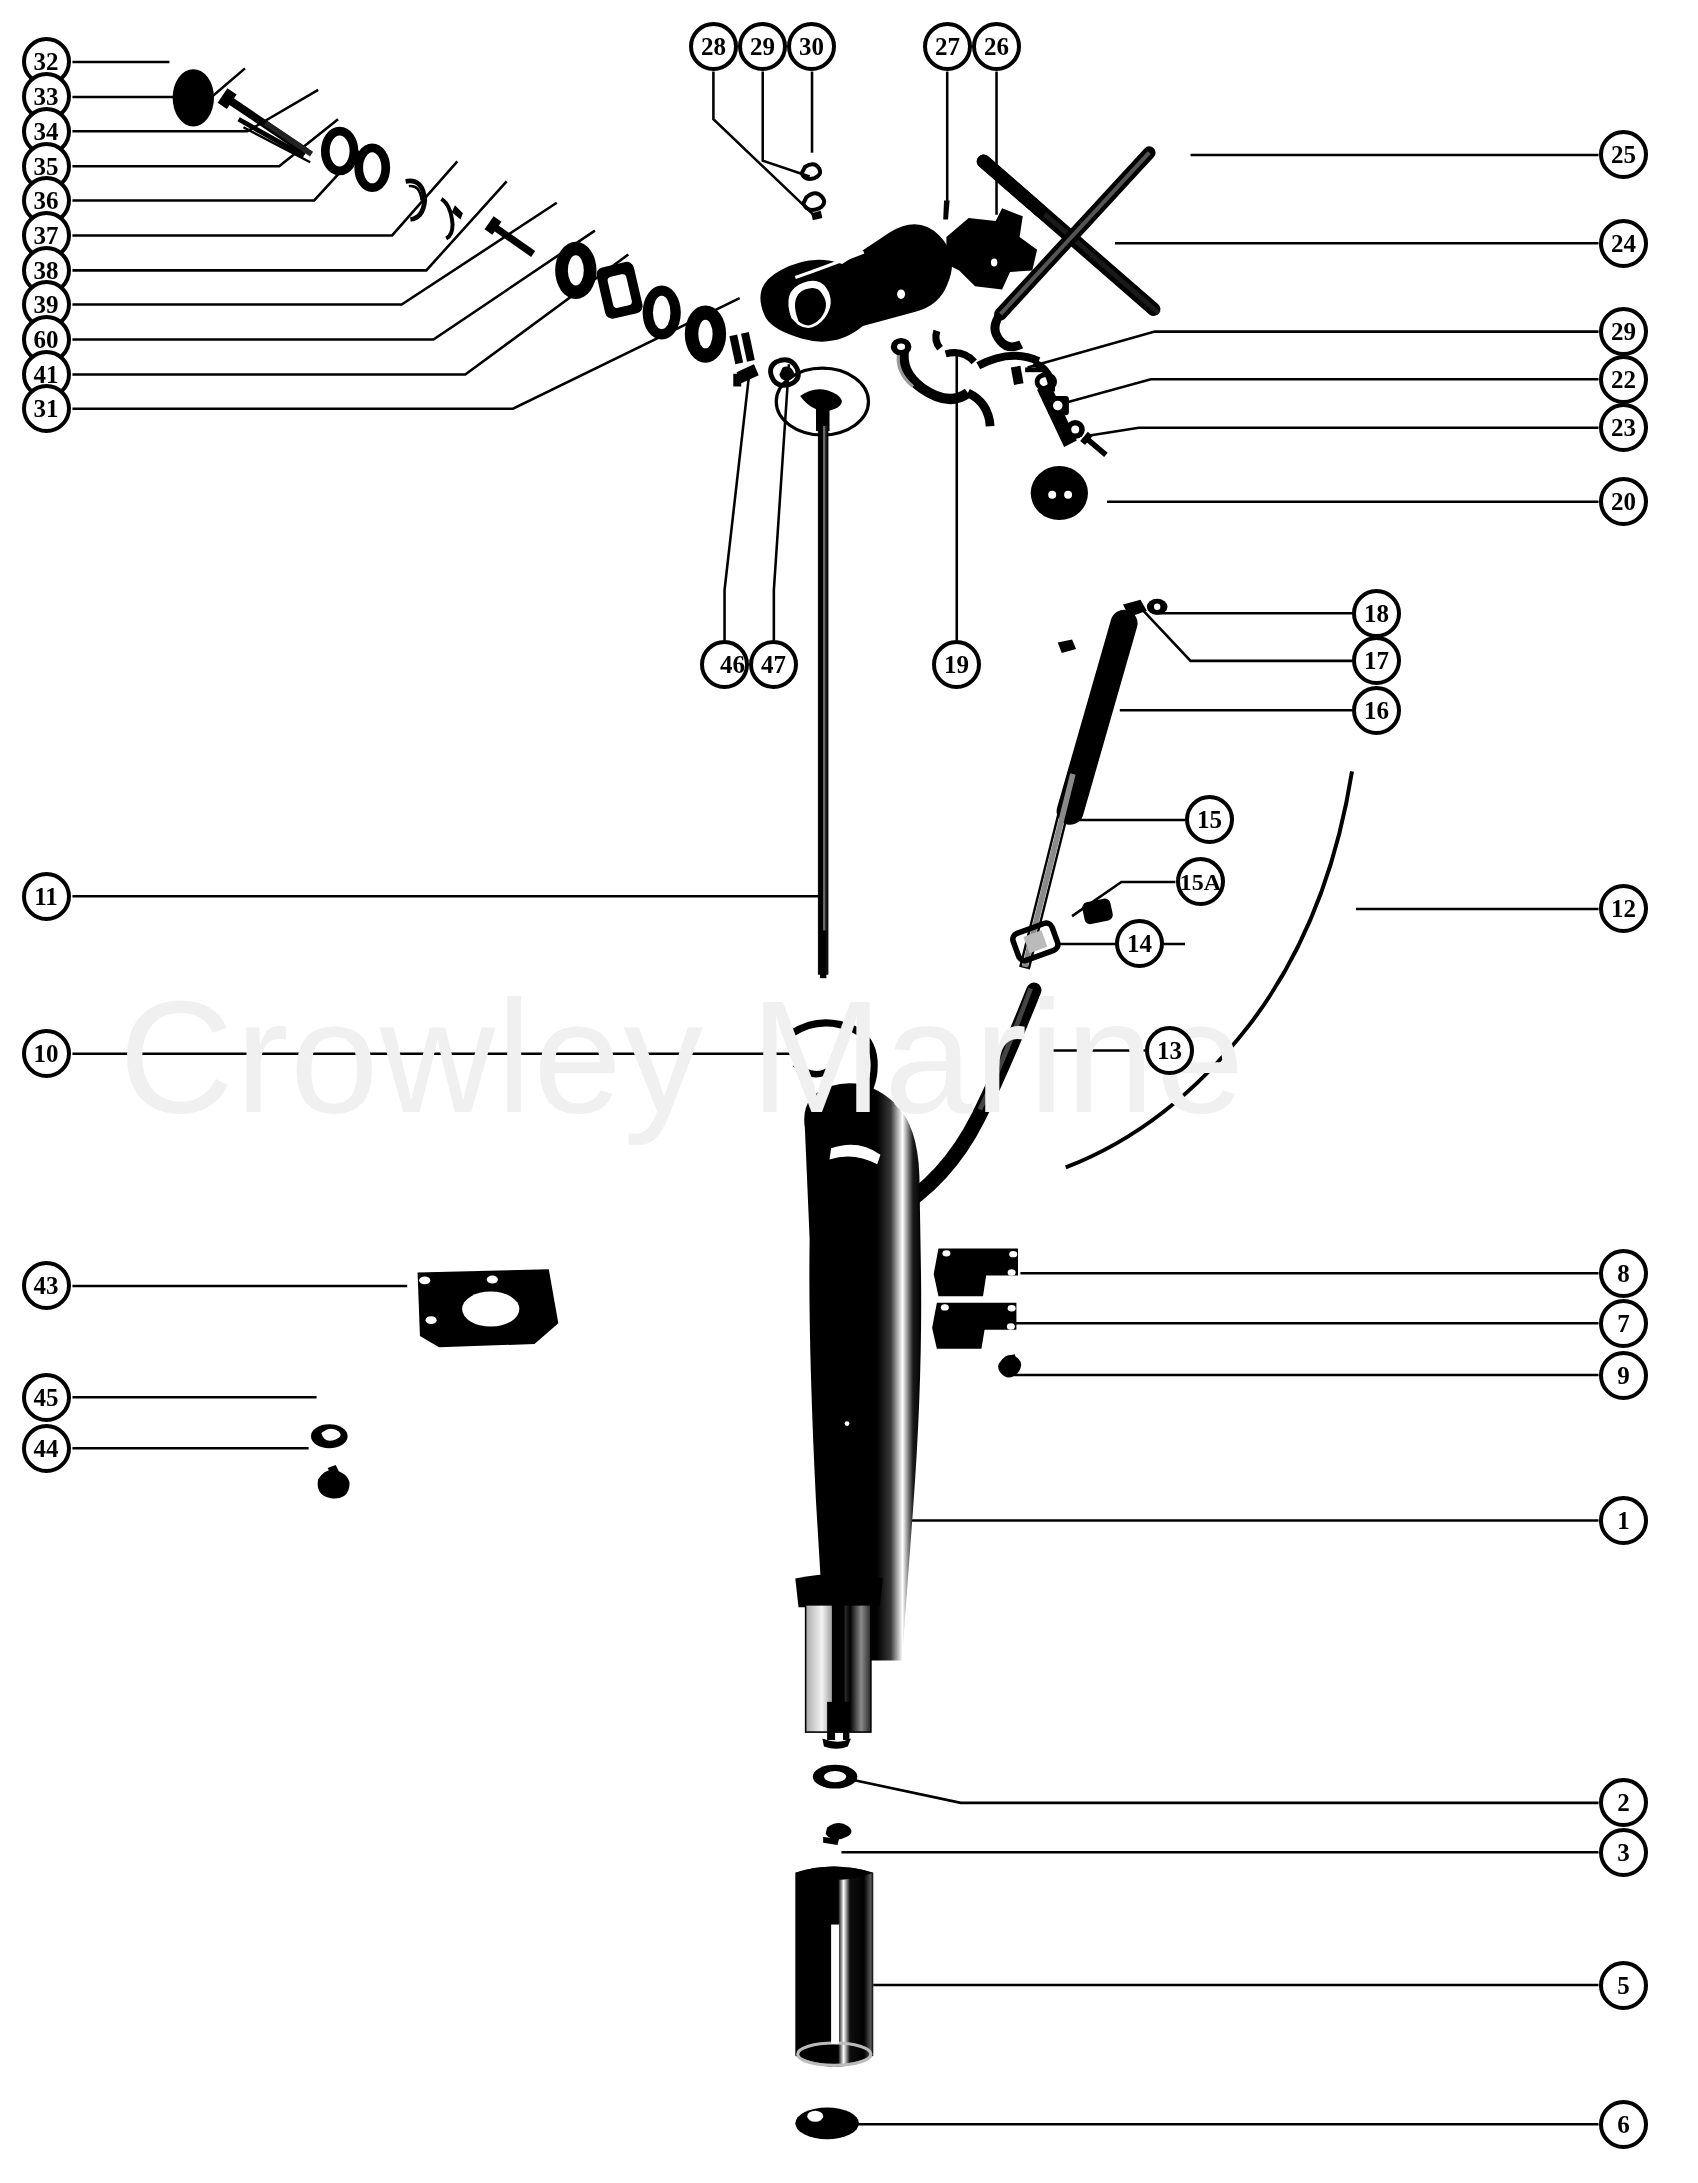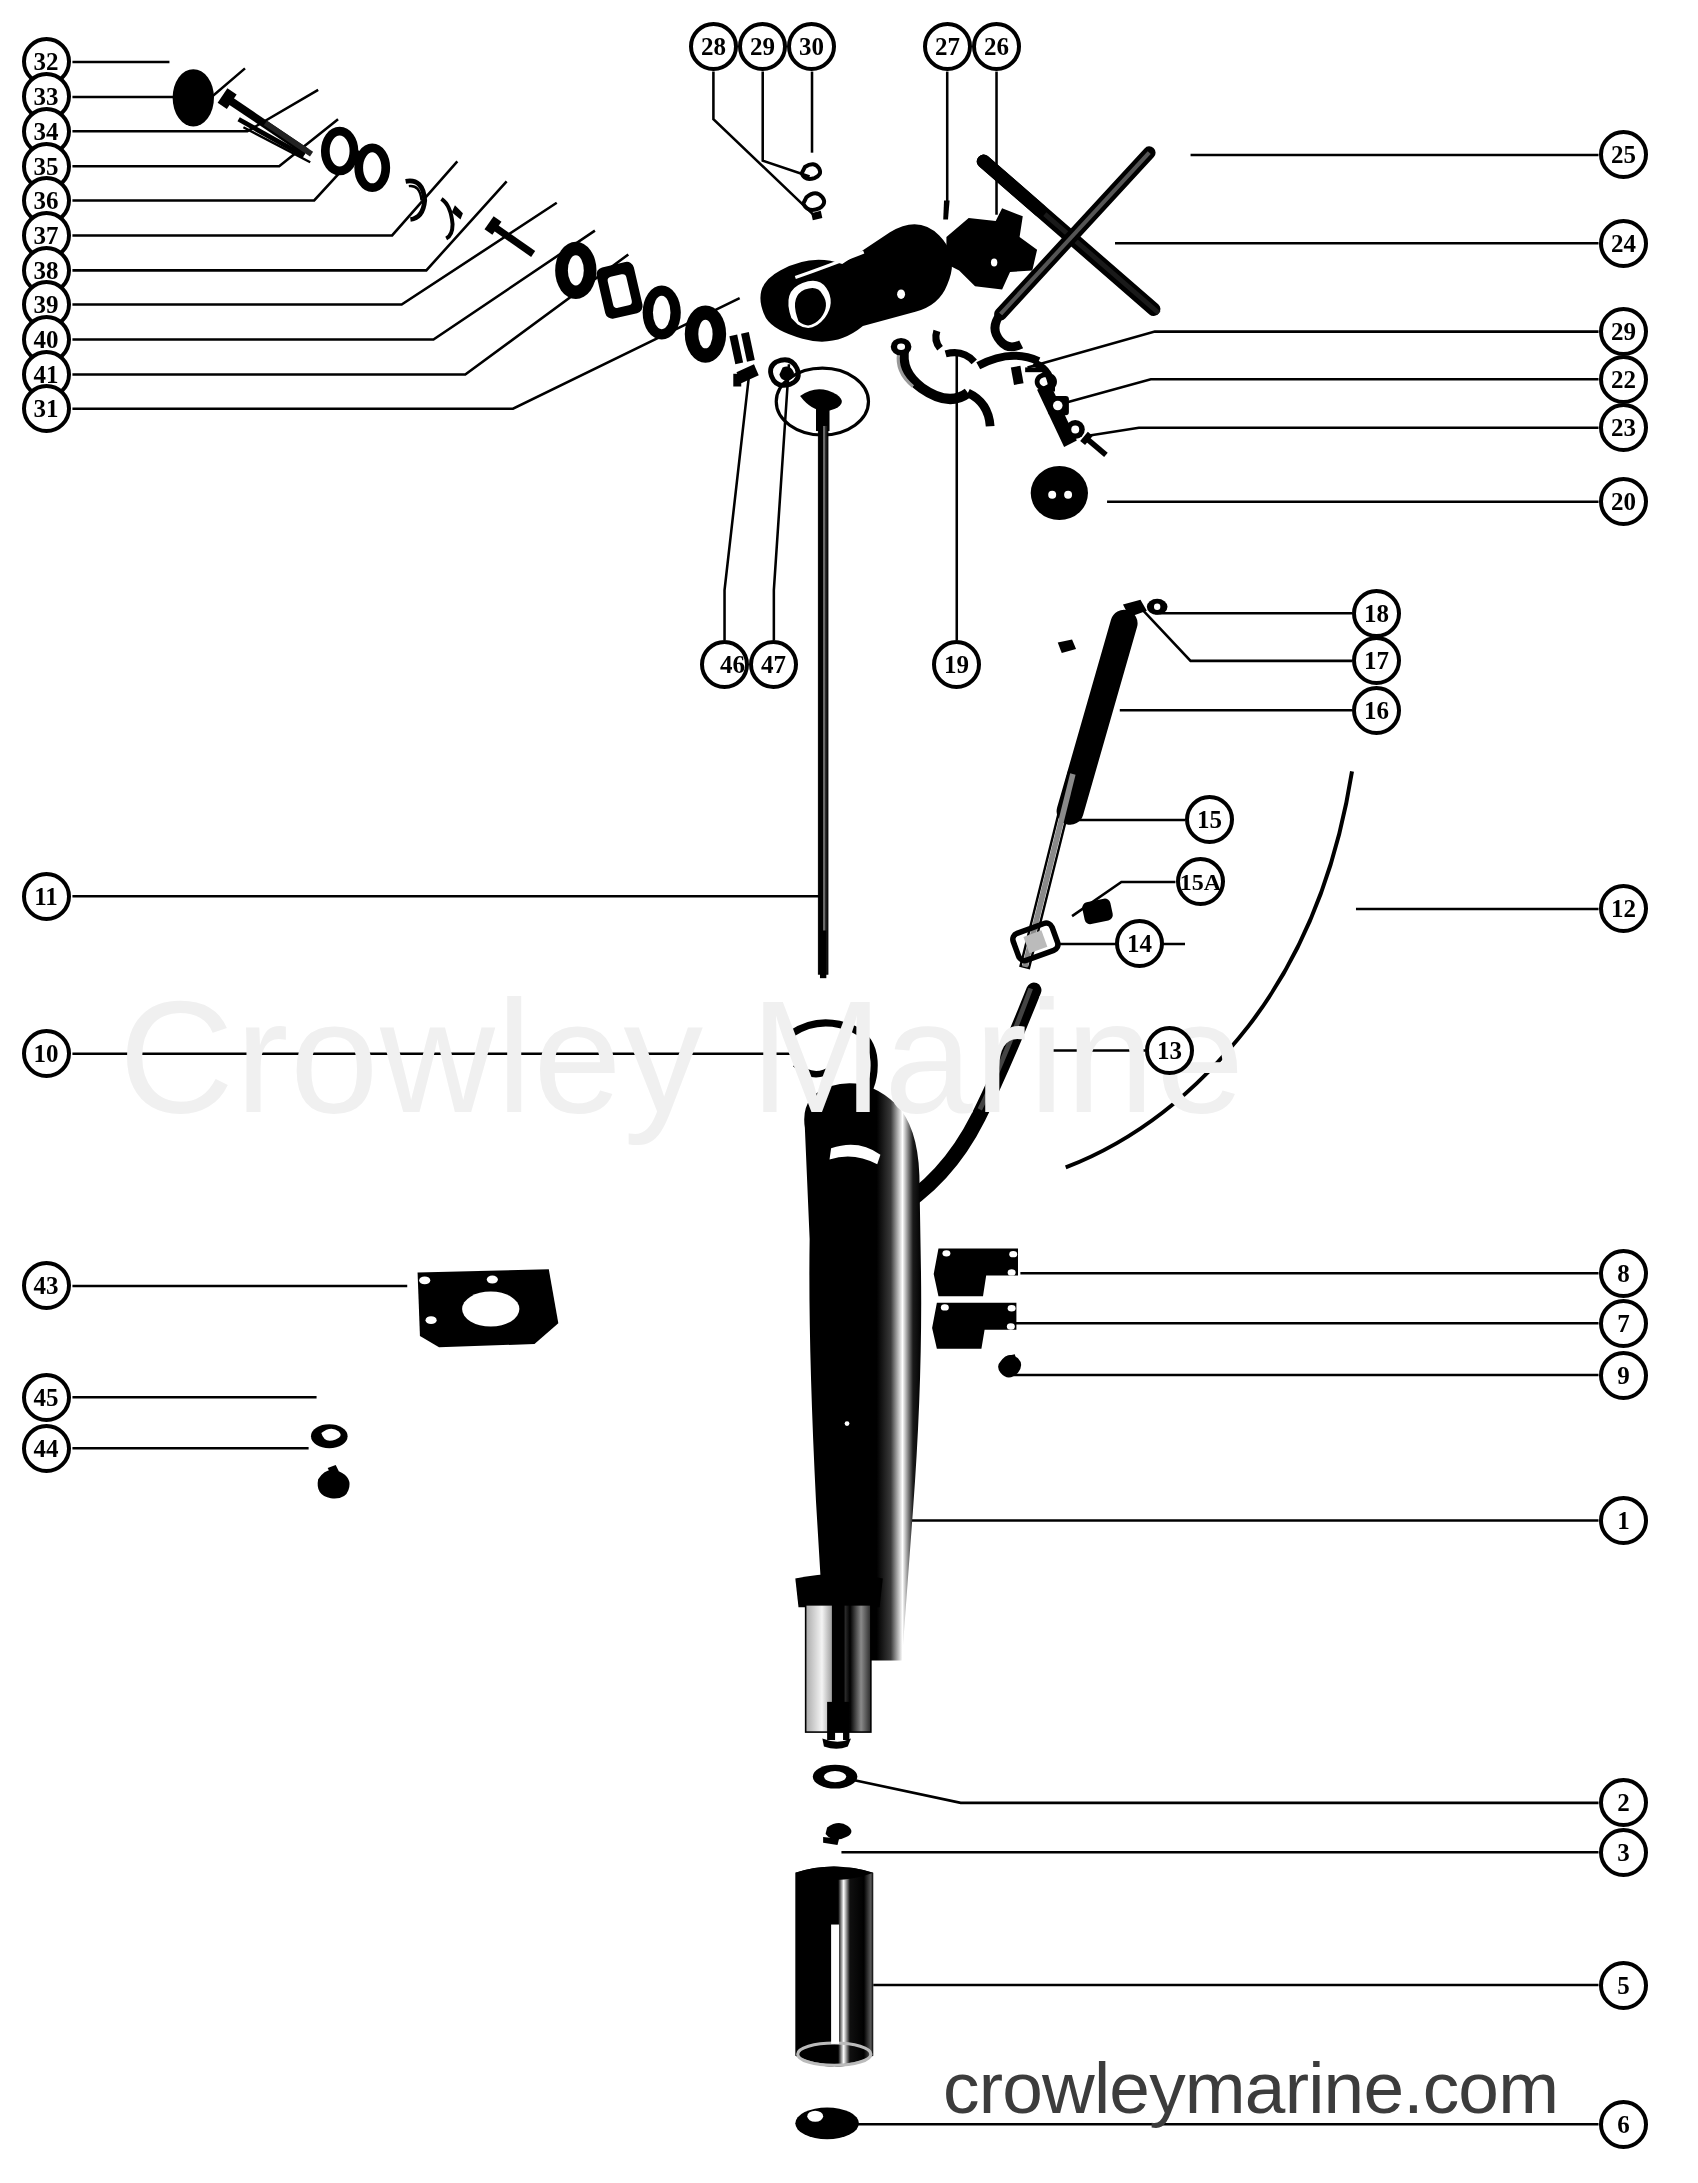--- a/index.html
+++ b/index.html
@@ -410,21 +410,20 @@
 
     <g id="tiny-fasteners">
       <path d="M 1012,210 q 12,-8 18,2 q 4,8 -6,12 q -12,4 -16,-6 z" fill="none" stroke="#000" stroke-width="5"></path>
       <path d="M 1014,248 q 12,-10 20,0 q 6,8 -4,14 q -14,6 -20,-6 z" fill="none" stroke="#000" stroke-width="5"></path>
       <path d="M 1020,268 l 12,-3 l 2,9 l -12,3 z" fill="#000"></path>
     </g>
 
   </svg>
 
   <div class="wm-big">Crowley Marine</div>
-  <div class="wm-url">crowleymarine.com</div>
 
   <div id="callout-layer">
       <div class="callout" style="left: 21.5px; top: 37px; width: 49px; height: 49px;">
         <span>32</span>
       </div>
       <div class="callout" style="left: 21.5px; top: 72px; width: 49px; height: 49px;">
         <span>33</span>
       </div>
       <div class="callout" style="left: 21.5px; top: 107px; width: 49px; height: 49px;">
         <span>34</span>
@@ -438,21 +437,21 @@
       <div class="callout" style="left: 21.5px; top: 211px; width: 49px; height: 49px;">
         <span>37</span>
       </div>
       <div class="callout" style="left: 21.5px; top: 246px; width: 49px; height: 49px;">
         <span>38</span>
       </div>
       <div class="callout" style="left: 21.5px; top: 280px; width: 49px; height: 49px;">
         <span>39</span>
       </div>
       <div class="callout" style="left: 21.5px; top: 315px; width: 49px; height: 49px;">
-        <span>40</span>
+        <span>60</span>
       </div>
       <div class="callout" style="left: 21.5px; top: 350px; width: 49px; height: 49px;">
         <span>41</span>
       </div>
       <div class="callout" style="left: 21.5px; top: 384px; width: 49px; height: 49px;">
         <span>31</span>
       </div>
       <div class="callout" style="left: 689px; top: 22px; width: 49px; height: 49px;">
         <span>28</span>
       </div>

